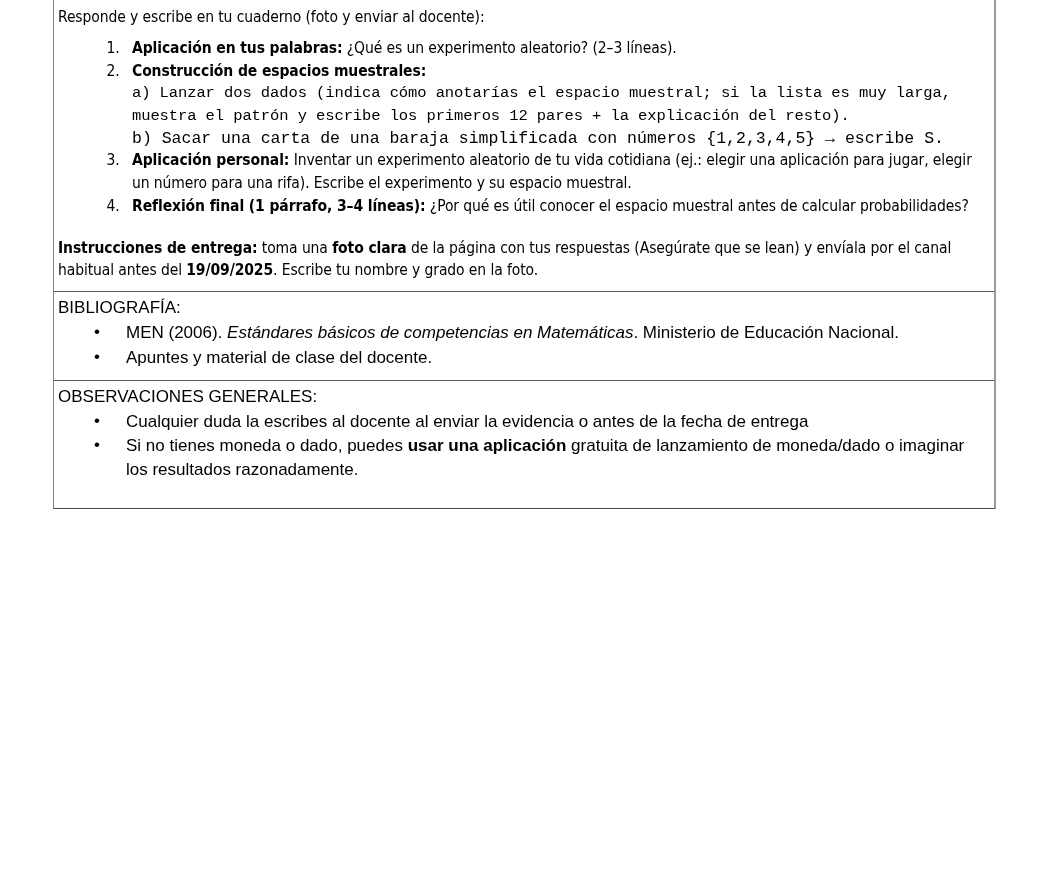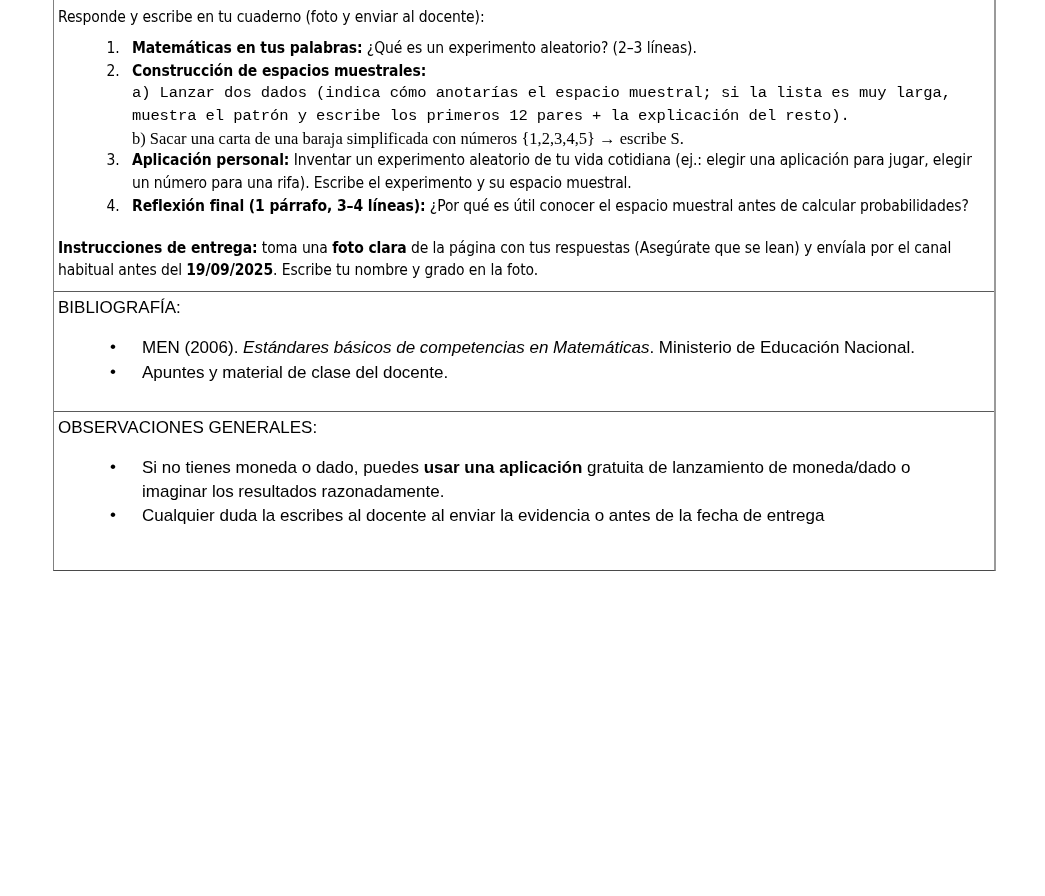--- a/index.html
+++ b/index.html
@@ -67,21 +67,21 @@
   }
   ol.numlist > li::marker {
     font-weight: normal;
   }
   .sub {
     display: block;
     letter-spacing: -0.1px;
     font-family: Liberation Mono, monospace;
   }
   .sub.serif {
-    font-family: Liberation Serif, serif;
+    font-family: Liberation Mono, monospace;
     font-size: 16.5px;
     line-height: 1.30;
     letter-spacing: 0;
   }
   b, .bld { font-weight: bold; }
 
   .entrega {
     margin: 19px 0 0 0;
     letter-spacing: -0.1px;
     padding-left: 0;
@@ -93,21 +93,21 @@
     font-size: 17px;
     line-height: 1.42;
     padding: 4px 20px 10px 4px;
   }
   .c3 { padding-bottom: 26px; }
 
   .sechead {
     margin: 0 0 1px 0;
   }
   ul.bullets {
-    margin: 16px;
+    margin: 0;
     padding: 0 0 0 68px;
     list-style: none;
   }
   ul.bullets > li {
     position: relative;
     margin: 0;
     padding-left: 0;
   }
   ul.bullets > li::before {
     content: "\2022";
@@ -126,21 +126,21 @@
 
   <div class="tbl">
 
     <div class="cell c1">
 
       <p class="lead">Responde y escribe en tu cuaderno (foto y enviar al docente):</p>
 
       <ol class="numlist">
 
         <li>
-          <span class="bld">Matemáticas en tus palabras:</span><span> ¿Qué es un experimento aleatorio? (2–3 líneas).</span>
+          <span class="bld">Aplicación en tus palabras:</span><span> ¿Qué es un experimento aleatorio? (2–3 líneas).</span>
         </li>
 
         <li>
           <span class="bld">Construcción de espacios muestrales:</span>
           <span class="sub">a) Lanzar dos dados (indica cómo anotarías el espacio muestral; si la lista es muy larga, muestra el patrón y escribe los primeros 12 pares + la explicación del resto).</span>
           <span class="sub serif">b) Sacar una carta de una baraja simplificada con números {1,2,3,4,5} → escribe S.</span>
         </li>
 
         <li>
           <span class="bld">Aplicación personal:</span><span> Inventar un experimento aleatorio de tu vida cotidiana (ej.: elegir una aplicación para jugar, elegir un número para una rifa). Escribe el experimento y su espacio muestral.</span>
@@ -168,22 +168,22 @@
       </ul>
 
     </div>
 
     <div class="cell c3">
 
       <p class="sechead">OBSERVACIONES GENERALES:</p>
 
       <ul class="bullets">
 
+        <li><span>Cualquier duda la escribes al docente al enviar la evidencia o antes de la fecha de entrega</span><b></b><span></span></li>
+
         <li><span>Si no tienes moneda o dado, puedes </span><b>usar una aplicación</b><span> gratuita de lanzamiento de moneda/dado o imaginar los resultados razonadamente.</span></li>
-
-        <li><span>Cualquier duda la escribes al docente al enviar la evidencia o antes de la fecha de entrega</span><b></b><span></span></li>
       </ul>
 
     </div>
 
   </div>
 
 </div>
 
 </body></html>

